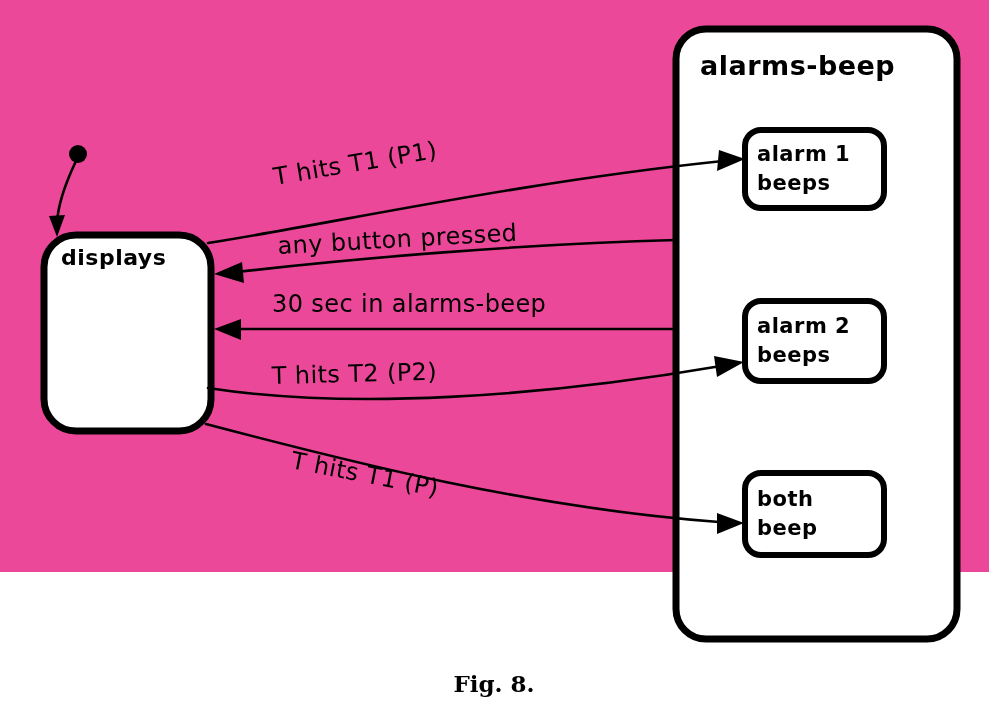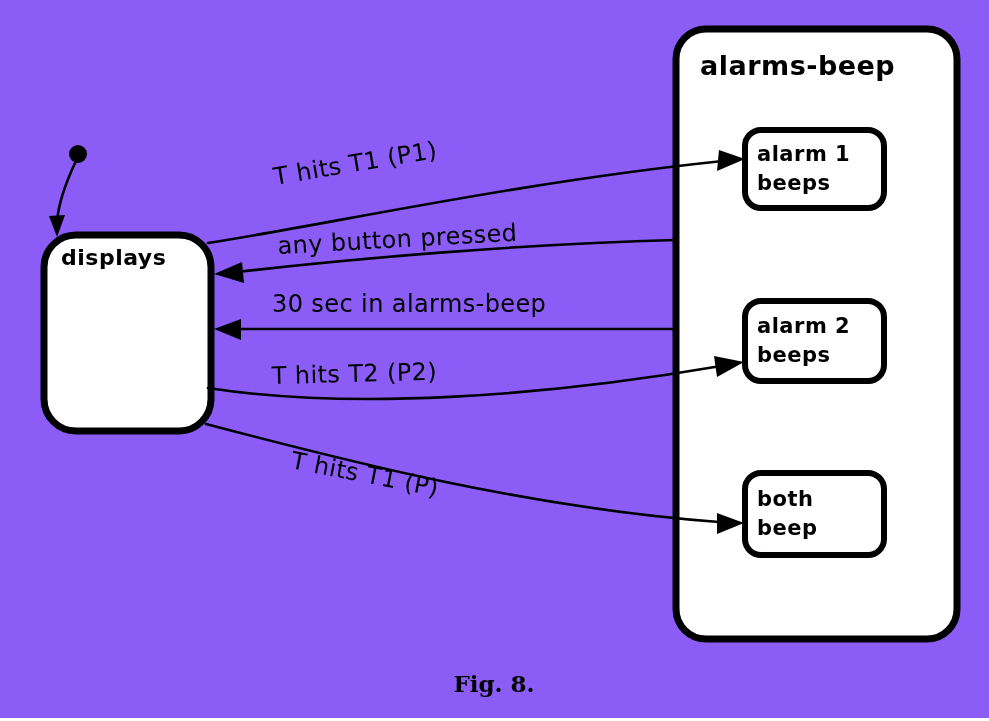--- a/index.html
+++ b/index.html
@@ -9,22 +9,22 @@
   }
   body {
     width: 989px;
     height: 721px;
     font-family: "DejaVu Sans", sans-serif;
     overflow: hidden;
   }
   #diagram-root {
     position: relative;
     width: 989px;
-    height: 718px;
-    background: #8b5cf6;
+    height: 572px;
+    background: #ec4899;
   }
   svg#statechart {
     position: absolute;
     left: 0;
     top: 0;
     width: 989px;
     height: 721px;
     display: block;
   }
   .state-label {

